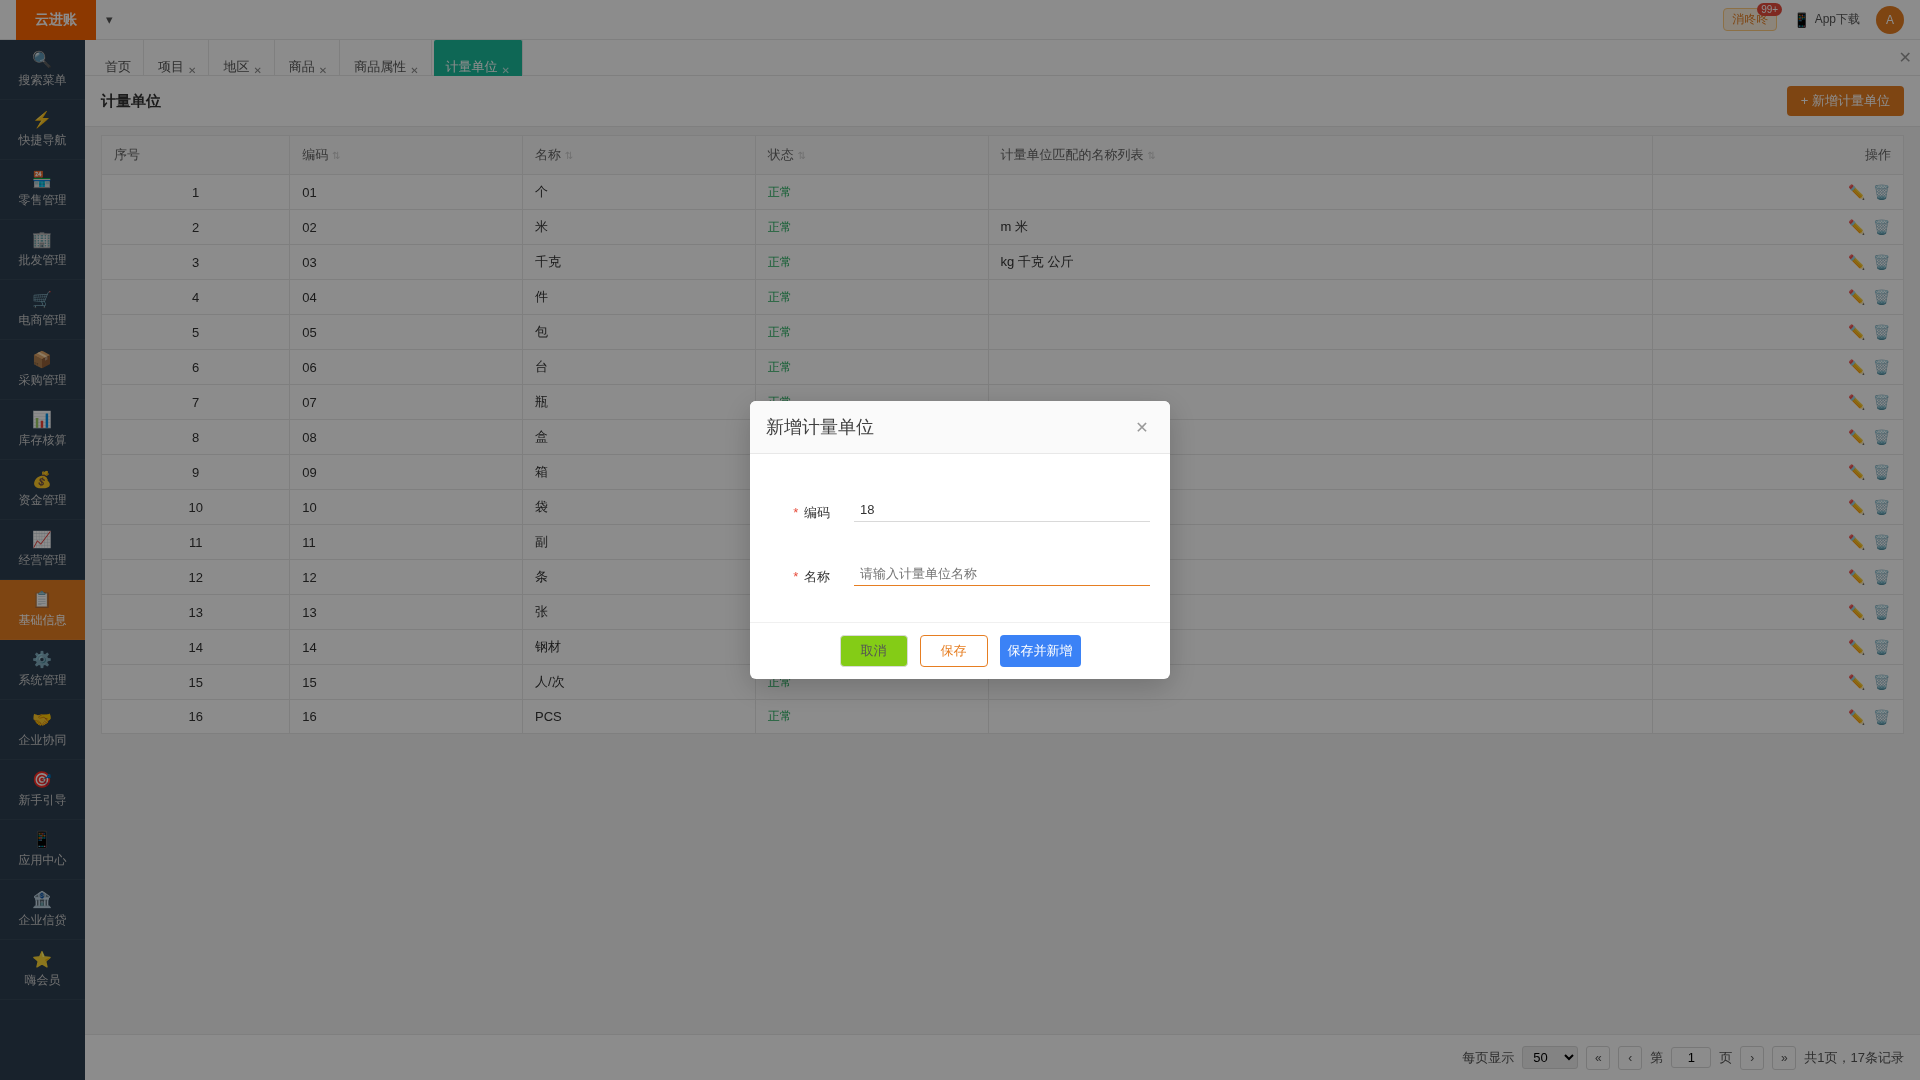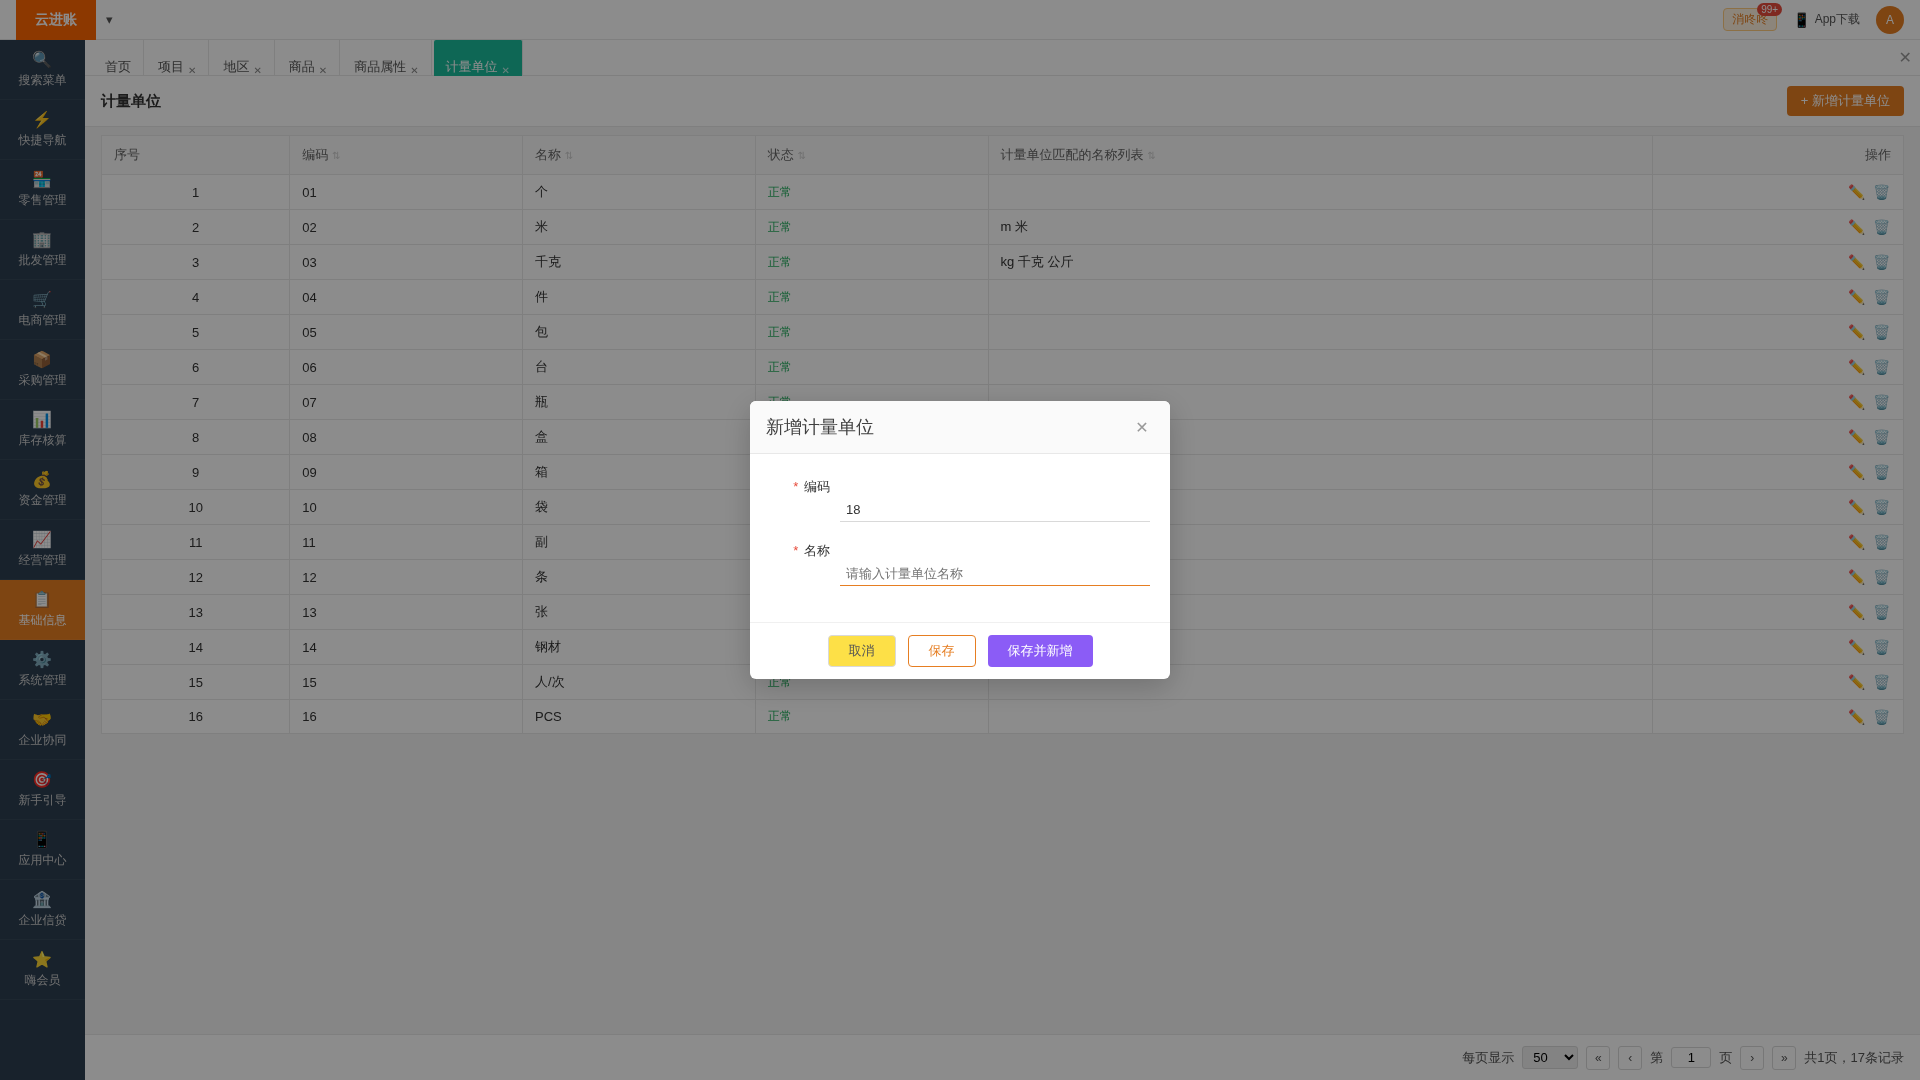--- a/index.html
+++ b/index.html
@@ -229,23 +229,23 @@
     .modal-title { font-size: 18px; font-weight: normal; color: #404040; }
     .modal-close {
       width: 24px; height: 24px;
       border: none; background: none;
       cursor: pointer; font-size: 16px; color: #999;
       display: flex; align-items: center; justify-content: center;
     }
     .modal-body { padding: 24px 20px 16px; }
     .form-row {
       display: flex;
-      align-items: flex-start;
+      align-items: flex-end;
       margin-bottom: 20px;
-      gap: 10px;
+      gap: 24px;
     }
     .form-label {
       width: 60px;
       text-align: right;
       font-size: 13px;
       color: #333;
       flex-shrink: 0;
     }
     .required-star { color: #e74c3c; margin-right: 2px; }
     .form-input {
@@ -263,39 +263,39 @@
       padding: 12px 16px;
       display: flex;
       justify-content: center;
       gap: 12px;
       border-top: 1px solid #f0f0f0;
     }
     .btn-cancel {
       padding: 6px 20px;
       border: 1px solid #d9d9d9;
       border-radius: 4px;
-      background: #fde047;
+      background: #84cc16;
       cursor: pointer;
       font-size: 13px;
       color: #555;
     }
     .btn-save {
       padding: 6px 20px;
       border: 1px solid #e67e22;
       border-radius: 4px;
       background: #fff;
       cursor: pointer;
       font-size: 13px;
       color: #e67e22;
     }
     .btn-save-add {
-      padding: 6px 20px;
+      padding: 6px 8px;
       border: none;
       border-radius: 4px;
-      background: #8b5cf6;
+      background: #3b82f6;
       cursor: pointer;
       font-size: 13px;
       color: #fff;
     }
   </style>
 </head>
 <body>
 
 <div class="topbar">
   <div class="topbar-left">

